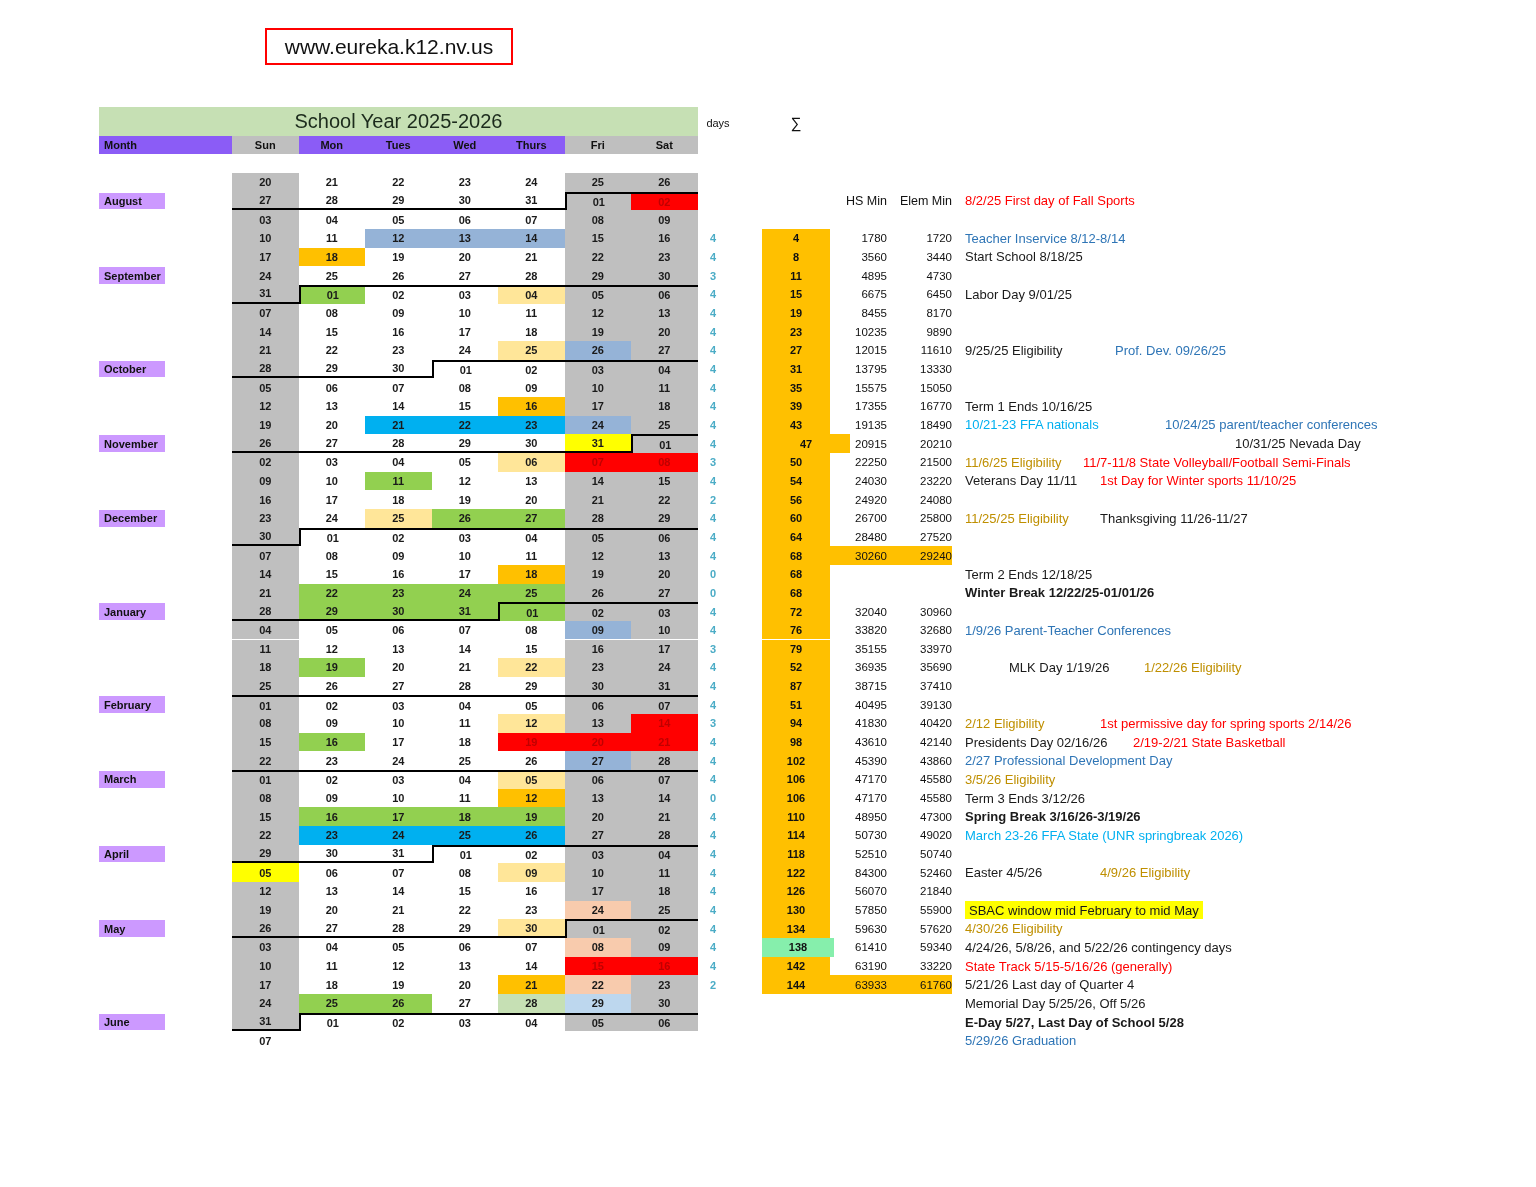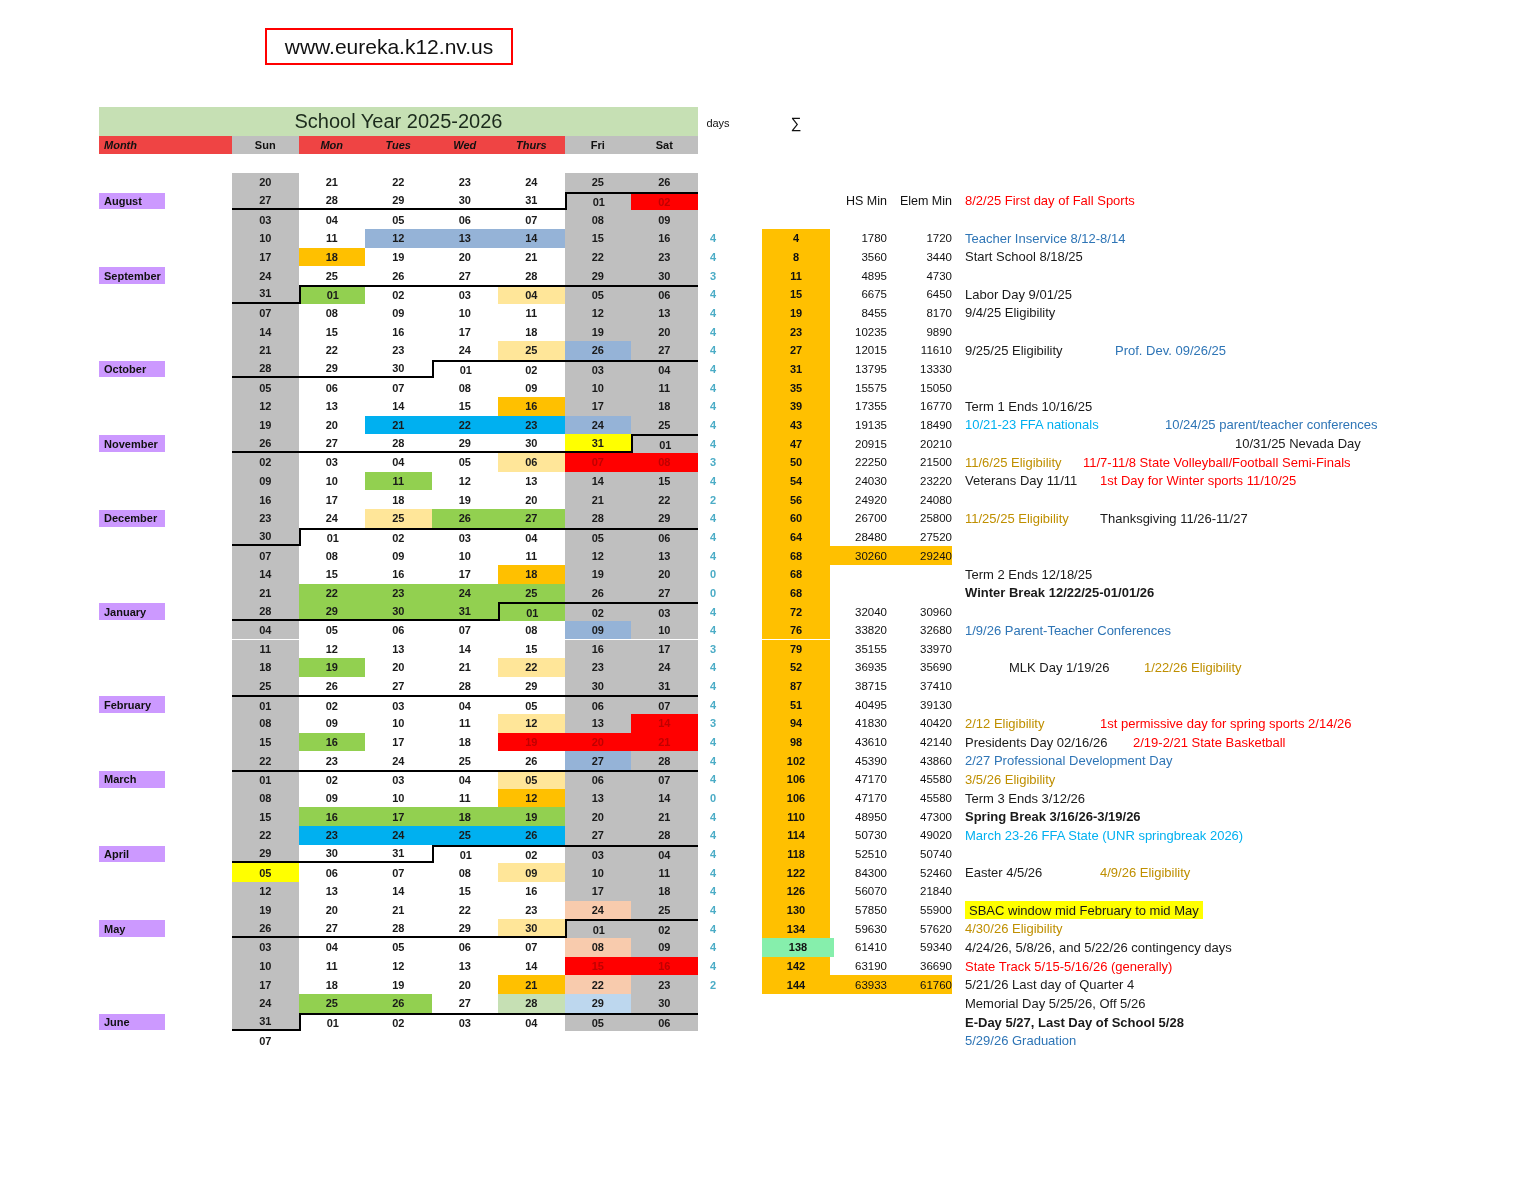--- a/index.html
+++ b/index.html
@@ -5,21 +5,21 @@
   html,body{margin:0;padding:0;background:#fff;}
   #page{position:relative;width:1536px;height:1187px;background:#ffffff;
         font-family:"Liberation Sans", sans-serif;overflow:hidden;}
   .abs{position:absolute;box-sizing:border-box;}
   #urlbox{left:265px;top:28px;width:248px;height:37px;border:2px solid #ff0000;
           display:flex;align-items:center;justify-content:center;font-size:21px;color:#111;}
   #banner{left:99px;top:107px;width:599px;height:29px;background:#C6E0B4;
           display:flex;align-items:center;justify-content:center;font-size:20px;color:#1c2b1c;}
   .hdrcell{top:136px;height:18px;display:flex;align-items:center;justify-content:center;
            font-size:11px;font-weight:bold;color:#111;}
-  .hdr-dark{background:#ef4444;font-style:italic;}
+  .hdr-dark{background:#8b5cf6;}
   .hdr-light{background:#BFBFBF;}
   #hdr-month{left:99px;width:133px;justify-content:flex-start;padding-left:5px;}
   .dcell{display:flex;align-items:center;justify-content:center;
          font-size:11px;font-weight:bold;color:#1a1a1a;}
   .bt{border-top:2px solid #000;}
   .bb{border-bottom:2px solid #000;}
   .bl{border-left:2px solid #000;}
   .mlabel{left:99px;width:66px;background:#CC99FF;display:flex;align-items:center;
           padding-left:5px;font-size:11px;font-weight:bold;color:#111;}
   .daysv{display:flex;align-items:center;justify-content:center;
@@ -141,23 +141,20 @@
     <div class="abs dcell" style="left: 298.5px; top: 303.62px; width: 66.5px; height: 18.66px; background: rgb(255, 255, 255);">08</div>
     <div class="abs dcell" style="left: 365px; top: 303.62px; width: 66.5px; height: 18.66px; background: rgb(255, 255, 255);">09</div>
     <div class="abs dcell" style="left: 431.5px; top: 303.62px; width: 66.5px; height: 18.66px; background: rgb(255, 255, 255);">10</div>
     <div class="abs dcell" style="left: 498px; top: 303.62px; width: 66.5px; height: 18.66px; background: rgb(255, 255, 255);">11</div>
     <div class="abs dcell" style="left: 564.5px; top: 303.62px; width: 66.5px; height: 18.66px; background: rgb(191, 191, 191);">12</div>
     <div class="abs dcell" style="left: 631px; top: 303.62px; width: 66.5px; height: 18.66px; background: rgb(191, 191, 191);">13</div>
     <div class="abs daysv" style="left: 693px; width: 40px; top: 303.62px; height: 18.66px;">4</div>
     <div class="abs sumv" style="left: 762px; width: 68px; top: 303.62px; height: 18.66px; background: rgb(255, 192, 0);">19</div>
     <div class="abs minv" style="left: 820px; width: 67px; top: 303.62px; height: 18.66px;">8455</div>
     <div class="abs minv" style="left: 886px; width: 66px; top: 303.62px; height: 18.66px;">8170</div>
-    <div class="abs notelane" style="top: 303.62px; height: 18.66px;">
-      <div class="note" style="left: 0px; color: rgb(26, 26, 26);">9/4/25 Eligibility</div>
-    </div>
     <div class="abs dcell" style="left: 232px; top: 322.28px; width: 66.5px; height: 18.66px; background: rgb(191, 191, 191);">14</div>
     <div class="abs dcell" style="left: 298.5px; top: 322.28px; width: 66.5px; height: 18.66px; background: rgb(255, 255, 255);">15</div>
     <div class="abs dcell" style="left: 365px; top: 322.28px; width: 66.5px; height: 18.66px; background: rgb(255, 255, 255);">16</div>
     <div class="abs dcell" style="left: 431.5px; top: 322.28px; width: 66.5px; height: 18.66px; background: rgb(255, 255, 255);">17</div>
     <div class="abs dcell" style="left: 498px; top: 322.28px; width: 66.5px; height: 18.66px; background: rgb(255, 255, 255);">18</div>
     <div class="abs dcell" style="left: 564.5px; top: 322.28px; width: 66.5px; height: 18.66px; background: rgb(191, 191, 191);">19</div>
     <div class="abs dcell" style="left: 631px; top: 322.28px; width: 66.5px; height: 18.66px; background: rgb(191, 191, 191);">20</div>
     <div class="abs daysv" style="left: 693px; width: 40px; top: 322.28px; height: 18.66px;">4</div>
     <div class="abs sumv" style="left: 762px; width: 68px; top: 322.28px; height: 18.66px; background: rgb(255, 192, 0);">23</div>
     <div class="abs minv" style="left: 820px; width: 67px; top: 322.28px; height: 18.66px;">10235</div>
@@ -229,21 +226,21 @@
       <div class="note" style="left: 200px; color: rgb(46, 117, 182);">10/24/25 parent/teacher conferences</div>
     </div>
     <div class="abs dcell bb" style="left: 232px; top: 434.24px; width: 66.5px; height: 18.66px; background: rgb(191, 191, 191);">26</div>
     <div class="abs dcell bb" style="left: 298.5px; top: 434.24px; width: 66.5px; height: 18.66px; background: rgb(255, 255, 255);">27</div>
     <div class="abs dcell bb" style="left: 365px; top: 434.24px; width: 66.5px; height: 18.66px; background: rgb(255, 255, 255);">28</div>
     <div class="abs dcell bb" style="left: 431.5px; top: 434.24px; width: 66.5px; height: 18.66px; background: rgb(255, 255, 255);">29</div>
     <div class="abs dcell bb" style="left: 498px; top: 434.24px; width: 66.5px; height: 18.66px; background: rgb(255, 255, 255);">30</div>
     <div class="abs dcell bb" style="left: 564.5px; top: 434.24px; width: 66.5px; height: 18.66px; background: rgb(255, 255, 0);">31</div>
     <div class="abs dcell bt bl" style="left: 631px; top: 434.24px; width: 66.5px; height: 18.66px; background: rgb(191, 191, 191);">01</div>
     <div class="abs daysv" style="left: 693px; width: 40px; top: 434.24px; height: 18.66px;">4</div>
-    <div class="abs sumv" style="left: 762px; width: 68px; top: 434.24px; height: 18.66px; background: rgb(255, 192, 0);">47</div>
+    <div class="abs sumv" style="left: 762px; width: 88px; top: 434.24px; height: 18.66px; background: rgb(255, 192, 0);">47</div>
     <div class="abs minv" style="left: 820px; width: 67px; top: 434.24px; height: 18.66px;">20915</div>
     <div class="abs minv" style="left: 886px; width: 66px; top: 434.24px; height: 18.66px;">20210</div>
     <div class="abs notelane" style="top: 434.24px; height: 18.66px;">
       <div class="note" style="left: 270px; color: rgb(26, 26, 26);">10/31/25 Nevada Day</div>
     </div>
     <div class="abs dcell" style="left: 232px; top: 452.9px; width: 66.5px; height: 18.66px; background: rgb(191, 191, 191);">02</div>
     <div class="abs dcell" style="left: 298.5px; top: 452.9px; width: 66.5px; height: 18.66px; background: rgb(255, 255, 255);">03</div>
     <div class="abs dcell" style="left: 365px; top: 452.9px; width: 66.5px; height: 18.66px; background: rgb(255, 255, 255);">04</div>
     <div class="abs dcell" style="left: 431.5px; top: 452.9px; width: 66.5px; height: 18.66px; background: rgb(255, 255, 255);">05</div>
     <div class="abs dcell" style="left: 498px; top: 452.9px; width: 66.5px; height: 18.66px; background: rgb(255, 230, 153);">06</div>
@@ -600,21 +597,21 @@
     <div class="abs dcell" style="left: 232px; top: 956.72px; width: 66.5px; height: 18.66px; background: rgb(191, 191, 191);">10</div>
     <div class="abs dcell" style="left: 298.5px; top: 956.72px; width: 66.5px; height: 18.66px; background: rgb(255, 255, 255);">11</div>
     <div class="abs dcell" style="left: 365px; top: 956.72px; width: 66.5px; height: 18.66px; background: rgb(255, 255, 255);">12</div>
     <div class="abs dcell" style="left: 431.5px; top: 956.72px; width: 66.5px; height: 18.66px; background: rgb(255, 255, 255);">13</div>
     <div class="abs dcell" style="left: 498px; top: 956.72px; width: 66.5px; height: 18.66px; background: rgb(255, 255, 255);">14</div>
     <div class="abs dcell" style="left: 564.5px; top: 956.72px; width: 66.5px; height: 18.66px; background: rgb(255, 0, 0); color: rgb(192, 0, 0);">15</div>
     <div class="abs dcell" style="left: 631px; top: 956.72px; width: 66.5px; height: 18.66px; background: rgb(255, 0, 0); color: rgb(192, 0, 0);">16</div>
     <div class="abs daysv" style="left: 693px; width: 40px; top: 956.72px; height: 18.66px;">4</div>
     <div class="abs sumv" style="left: 762px; width: 68px; top: 956.72px; height: 18.66px; background: rgb(255, 192, 0);">142</div>
     <div class="abs minv" style="left: 820px; width: 67px; top: 956.72px; height: 18.66px;">63190</div>
-    <div class="abs minv" style="left: 886px; width: 66px; top: 956.72px; height: 18.66px;">36690</div>
+    <div class="abs minv" style="left: 886px; width: 66px; top: 956.72px; height: 18.66px;">33220</div>
     <div class="abs notelane" style="top: 956.72px; height: 18.66px;">
       <div class="note" style="left: 0px; color: rgb(255, 0, 0);">State Track 5/15-5/16/26 (generally)</div>
     </div>
     <div class="abs dcell" style="left: 232px; top: 975.38px; width: 66.5px; height: 18.66px; background: rgb(191, 191, 191);">17</div>
     <div class="abs dcell" style="left: 298.5px; top: 975.38px; width: 66.5px; height: 18.66px; background: rgb(255, 255, 255);">18</div>
     <div class="abs dcell" style="left: 365px; top: 975.38px; width: 66.5px; height: 18.66px; background: rgb(255, 255, 255);">19</div>
     <div class="abs dcell" style="left: 431.5px; top: 975.38px; width: 66.5px; height: 18.66px; background: rgb(255, 255, 255);">20</div>
     <div class="abs dcell" style="left: 498px; top: 975.38px; width: 66.5px; height: 18.66px; background: rgb(255, 192, 0);">21</div>
     <div class="abs dcell" style="left: 564.5px; top: 975.38px; width: 66.5px; height: 18.66px; background: rgb(248, 203, 173);">22</div>
     <div class="abs dcell" style="left: 631px; top: 975.38px; width: 66.5px; height: 18.66px; background: rgb(191, 191, 191);">23</div>

